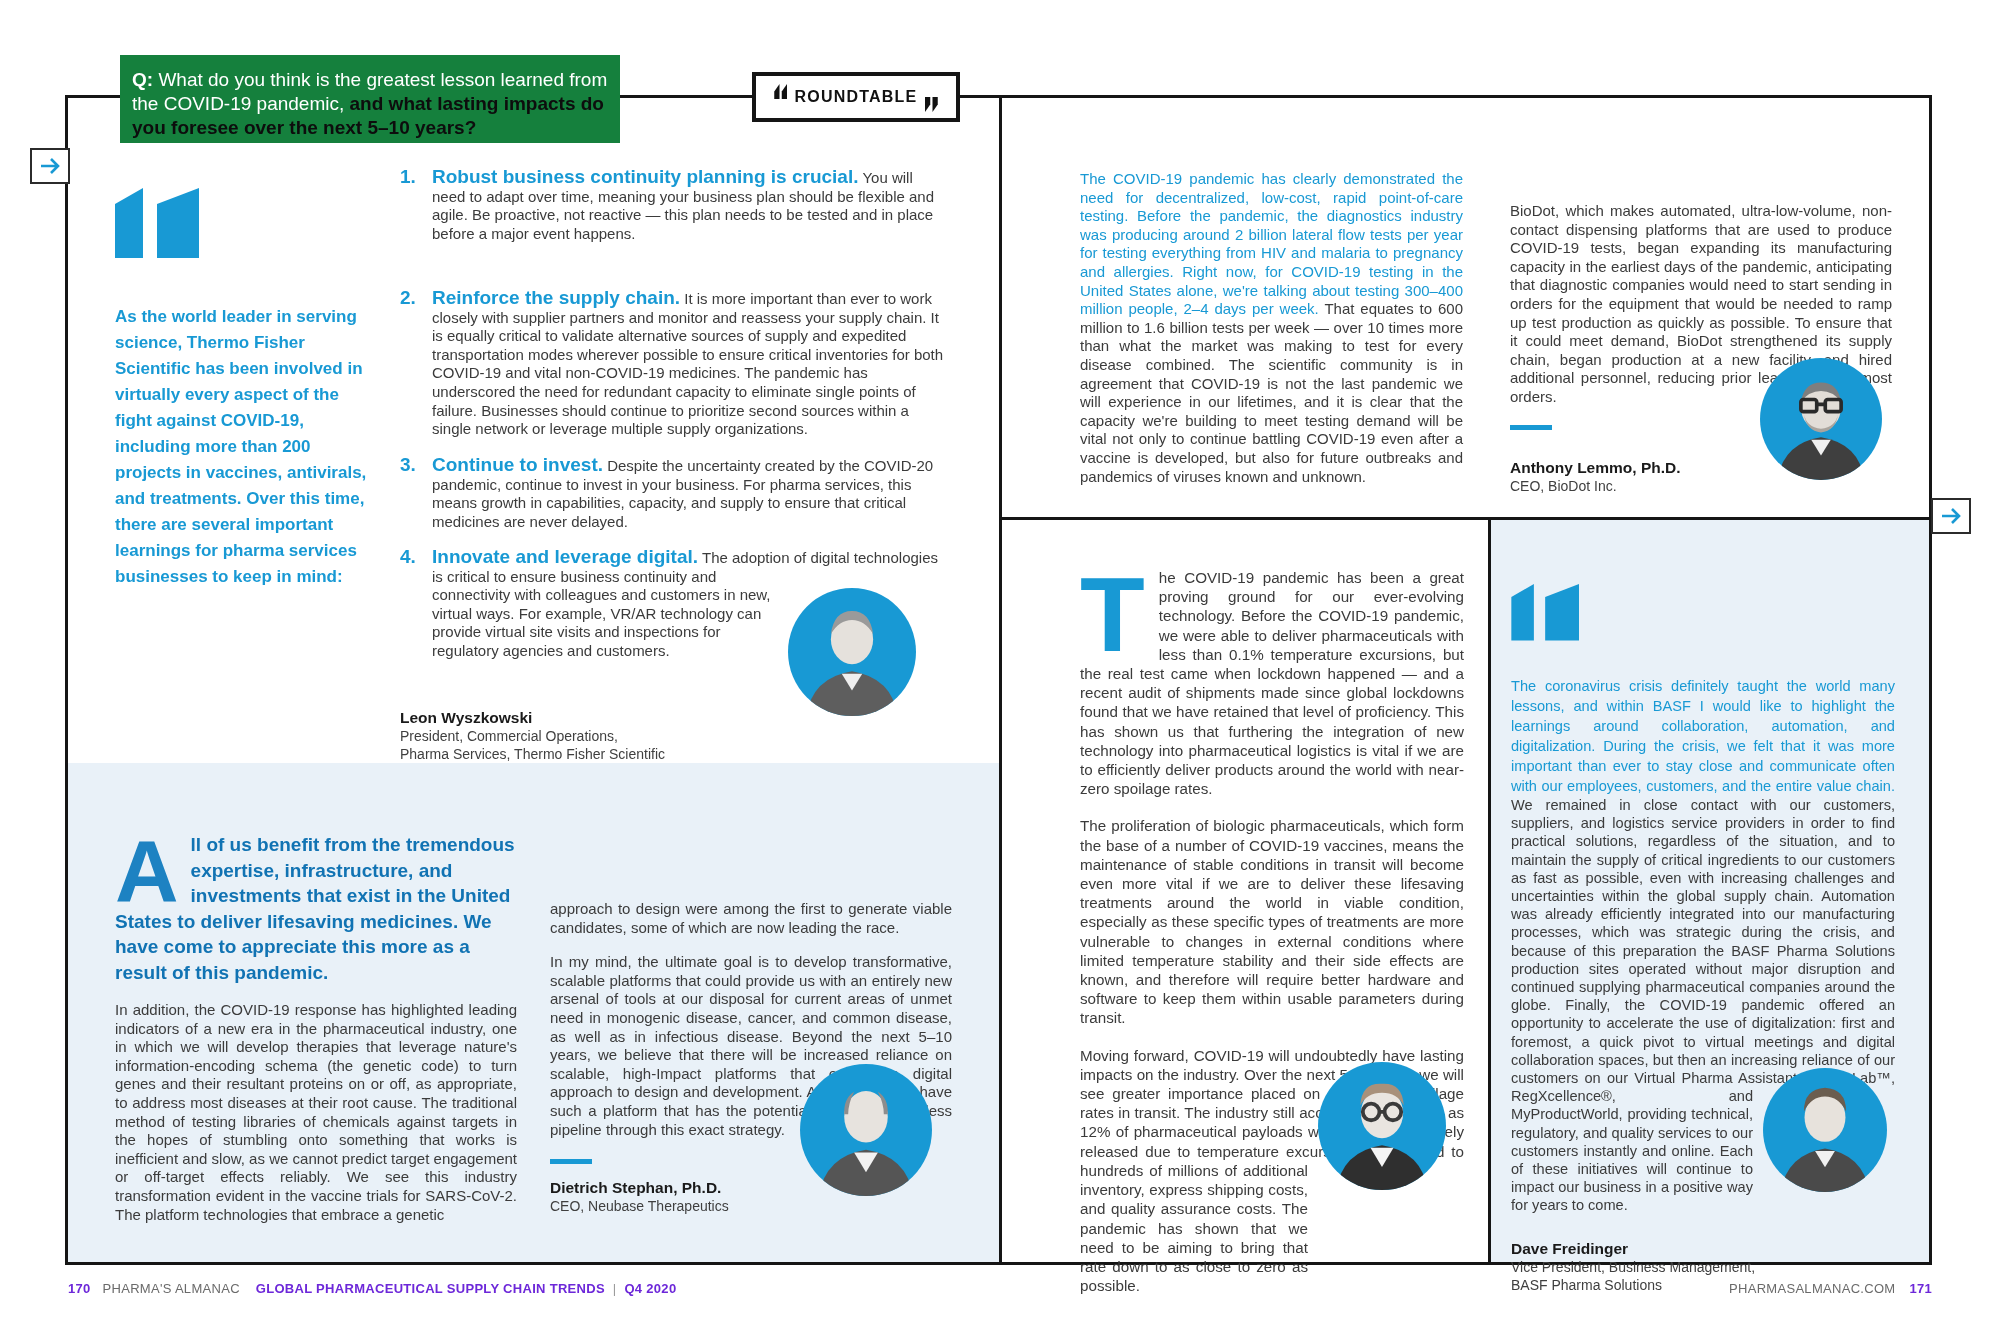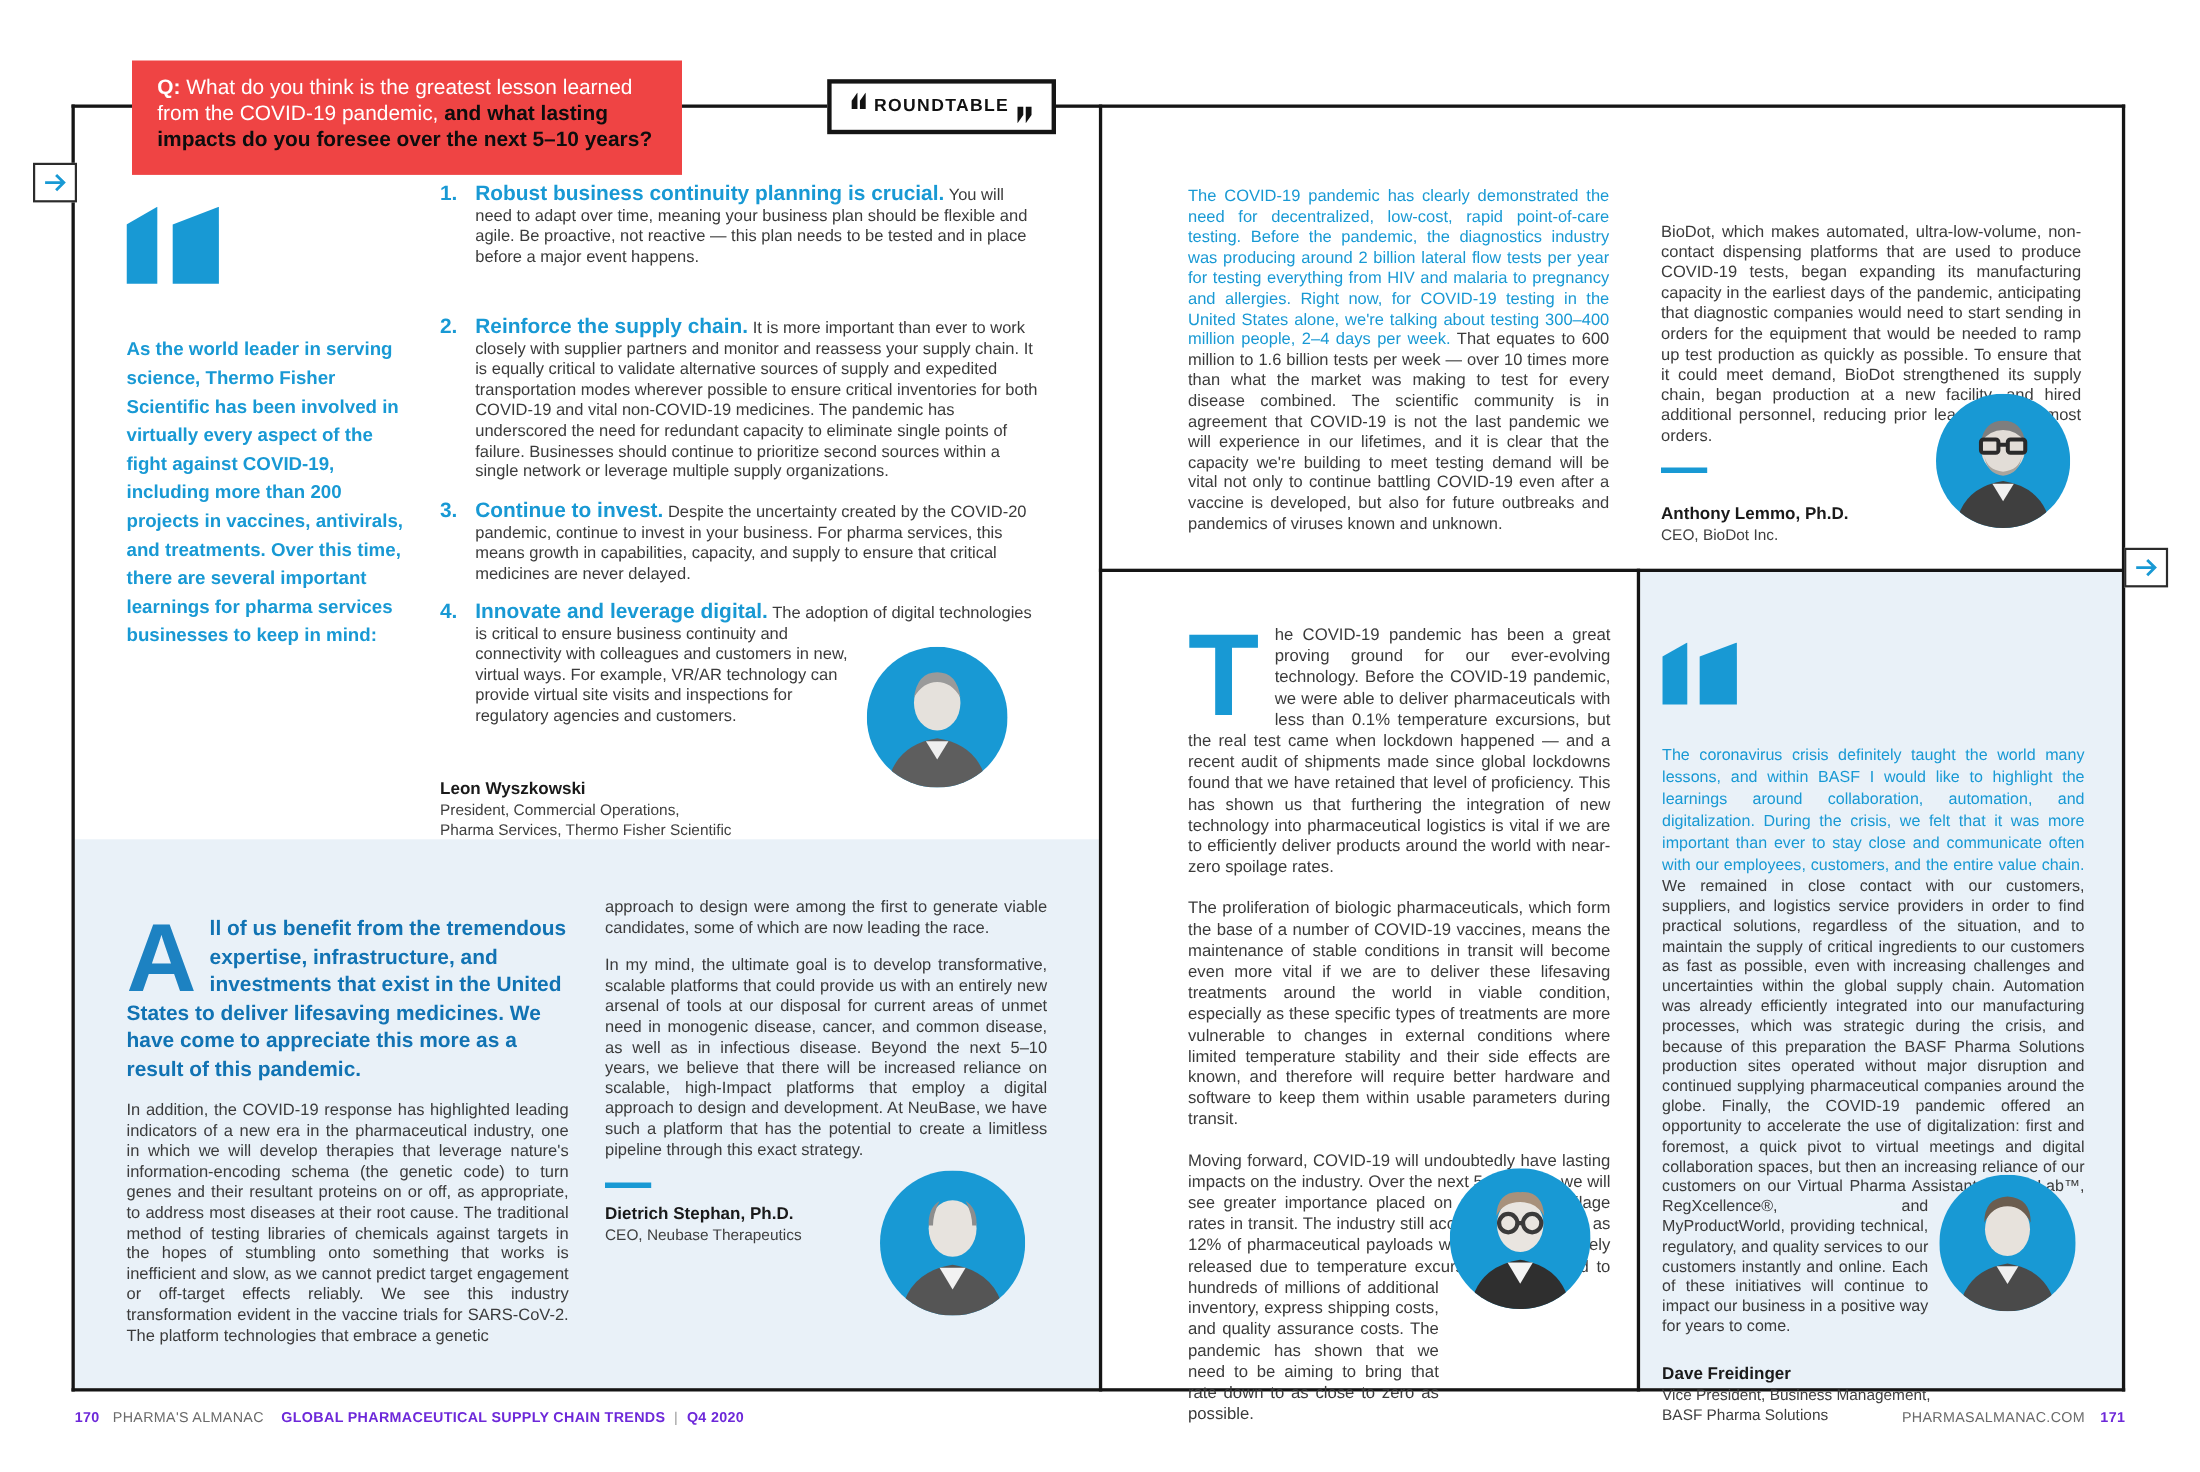--- a/index.html
+++ b/index.html
@@ -1,22 +1,22 @@
 <!DOCTYPE html>
 <html><head>
 <meta charset="utf-8">
 <style>
   html,body{margin:0;padding:0;background:#ffffff;}
   .page{position:relative;width:2000px;height:1338px;background:#ffffff;overflow:hidden;
         font-family:"Liberation Sans","DejaVu Sans",sans-serif;color:#3b3b3b;}
   .abs{position:absolute;margin-top:32px;}
   .rule{position:absolute;background:#151515;z-index:1;}
   
-  .qbox{position:absolute;left:120px;top:55px;width:500px;height:104px;background:#ef4444;
-        z-index:3;padding:13px 23px;box-sizing:border-box;}
+  .qbox{position:absolute;left:120px;top:55px;width:500px;height:88px;background:#15803d;
+        z-index:3;padding:13px 12px;box-sizing:border-box;}
   .qbox p{margin:0;font-size:19px;line-height:24px;font-weight:400;color:#ffffff;}
   .qbox .qmark{font-weight:700;color:#ffffff;}
   .qbox .qblack{font-weight:700;color:#0d0d0d;}
   
   .badge{position:absolute;left:752px;top:72px;width:208px;height:50px;background:#ffffff;
          border:4px solid #151515;z-index:3;display:flex;align-items:center;justify-content:center;
          gap:6px;box-sizing:border-box;}
   .badge .lbl{font-size:16px;font-weight:700;letter-spacing:1.2px;color:#111;}
   .badge svg{display:block;}
   
@@ -139,21 +139,21 @@
       <path d="M42 67 L50 80 L58 67 Z" fill="#efefef"></path>
       <ellipse cx="50" cy="40" rx="16.5" ry="19.5" fill="#e5e1dc"></ellipse>
       <path d="M33.5 36 Q36 18 50 18 Q64 18 66.5 36 Q60 25 50 25 Q40 25 33.5 36Z" fill="#9a9a9a"></path>
     </g>
   </svg>
 
   <div class="abs" style="left:115px;top:800px;width:402px;z-index:2;">
     <p class="body-p"><span class="dropA">A</span><span class="leadDark">ll of us benefit from the tremendous expertise, infrastructure, and investments that exist in the United States to deliver lifesaving medicines. We have come to appreciate this more as a result of this pandemic.</span></p>
     <p class="body-p just" style="margin-top:16px;">In addition, the COVID-19 response has highlighted leading indicators of a new era in the pharmaceutical industry, one in which we will develop therapies that leverage nature's information-encoding schema (the genetic code) to turn genes and their resultant proteins on or off, as appropriate, to address most diseases at their root cause. The traditional method of testing libraries of chemicals against targets in the hopes of stumbling onto something that works is inefficient and slow, as we cannot predict target engagement or off-target effects reliably. We see this industry transformation evident in the vaccine trials for SARS-CoV-2. The platform technologies that embrace a genetic</p>
   </div>
-  <div class="abs" style="left:550px;top:784px;width:402px;z-index:2;">
+  <div class="abs" style="left:550px;top:868px;width:402px;z-index:2;">
     <p class="body-p just">approach to design were among the first to generate viable candidates, some of which are now leading the race.</p>
     <p class="body-p just" style="margin-top:16px;">
       <span class="wspacer" style="width:162px;height:317px;shape-outside:inset(185px 0 0 0);"></span><span>In my mind, the ultimate goal is to develop transformative, scalable platforms that could provide us with an entirely new arsenal of tools at our disposal for current areas of unmet need in monogenic disease, cancer, and common disease, as well as in infectious disease. Beyond the next 5–10 years, we believe that there will be increased reliance on scalable, high-Impact platforms that employ a digital approach to design and development. At NeuBase, we have such a platform that has the potential to create a limitless pipeline through this exact strategy.</span>
     </p>
     <div class="minirule" style="margin-top:20px;"></div>
     <div class="attr" style="margin-top:14px;">
       <p class="nm">Dietrich Stephan, Ph.D.</p>
       <p class="tt">CEO, Neubase Therapeutics</p>
     </div>
   </div>

